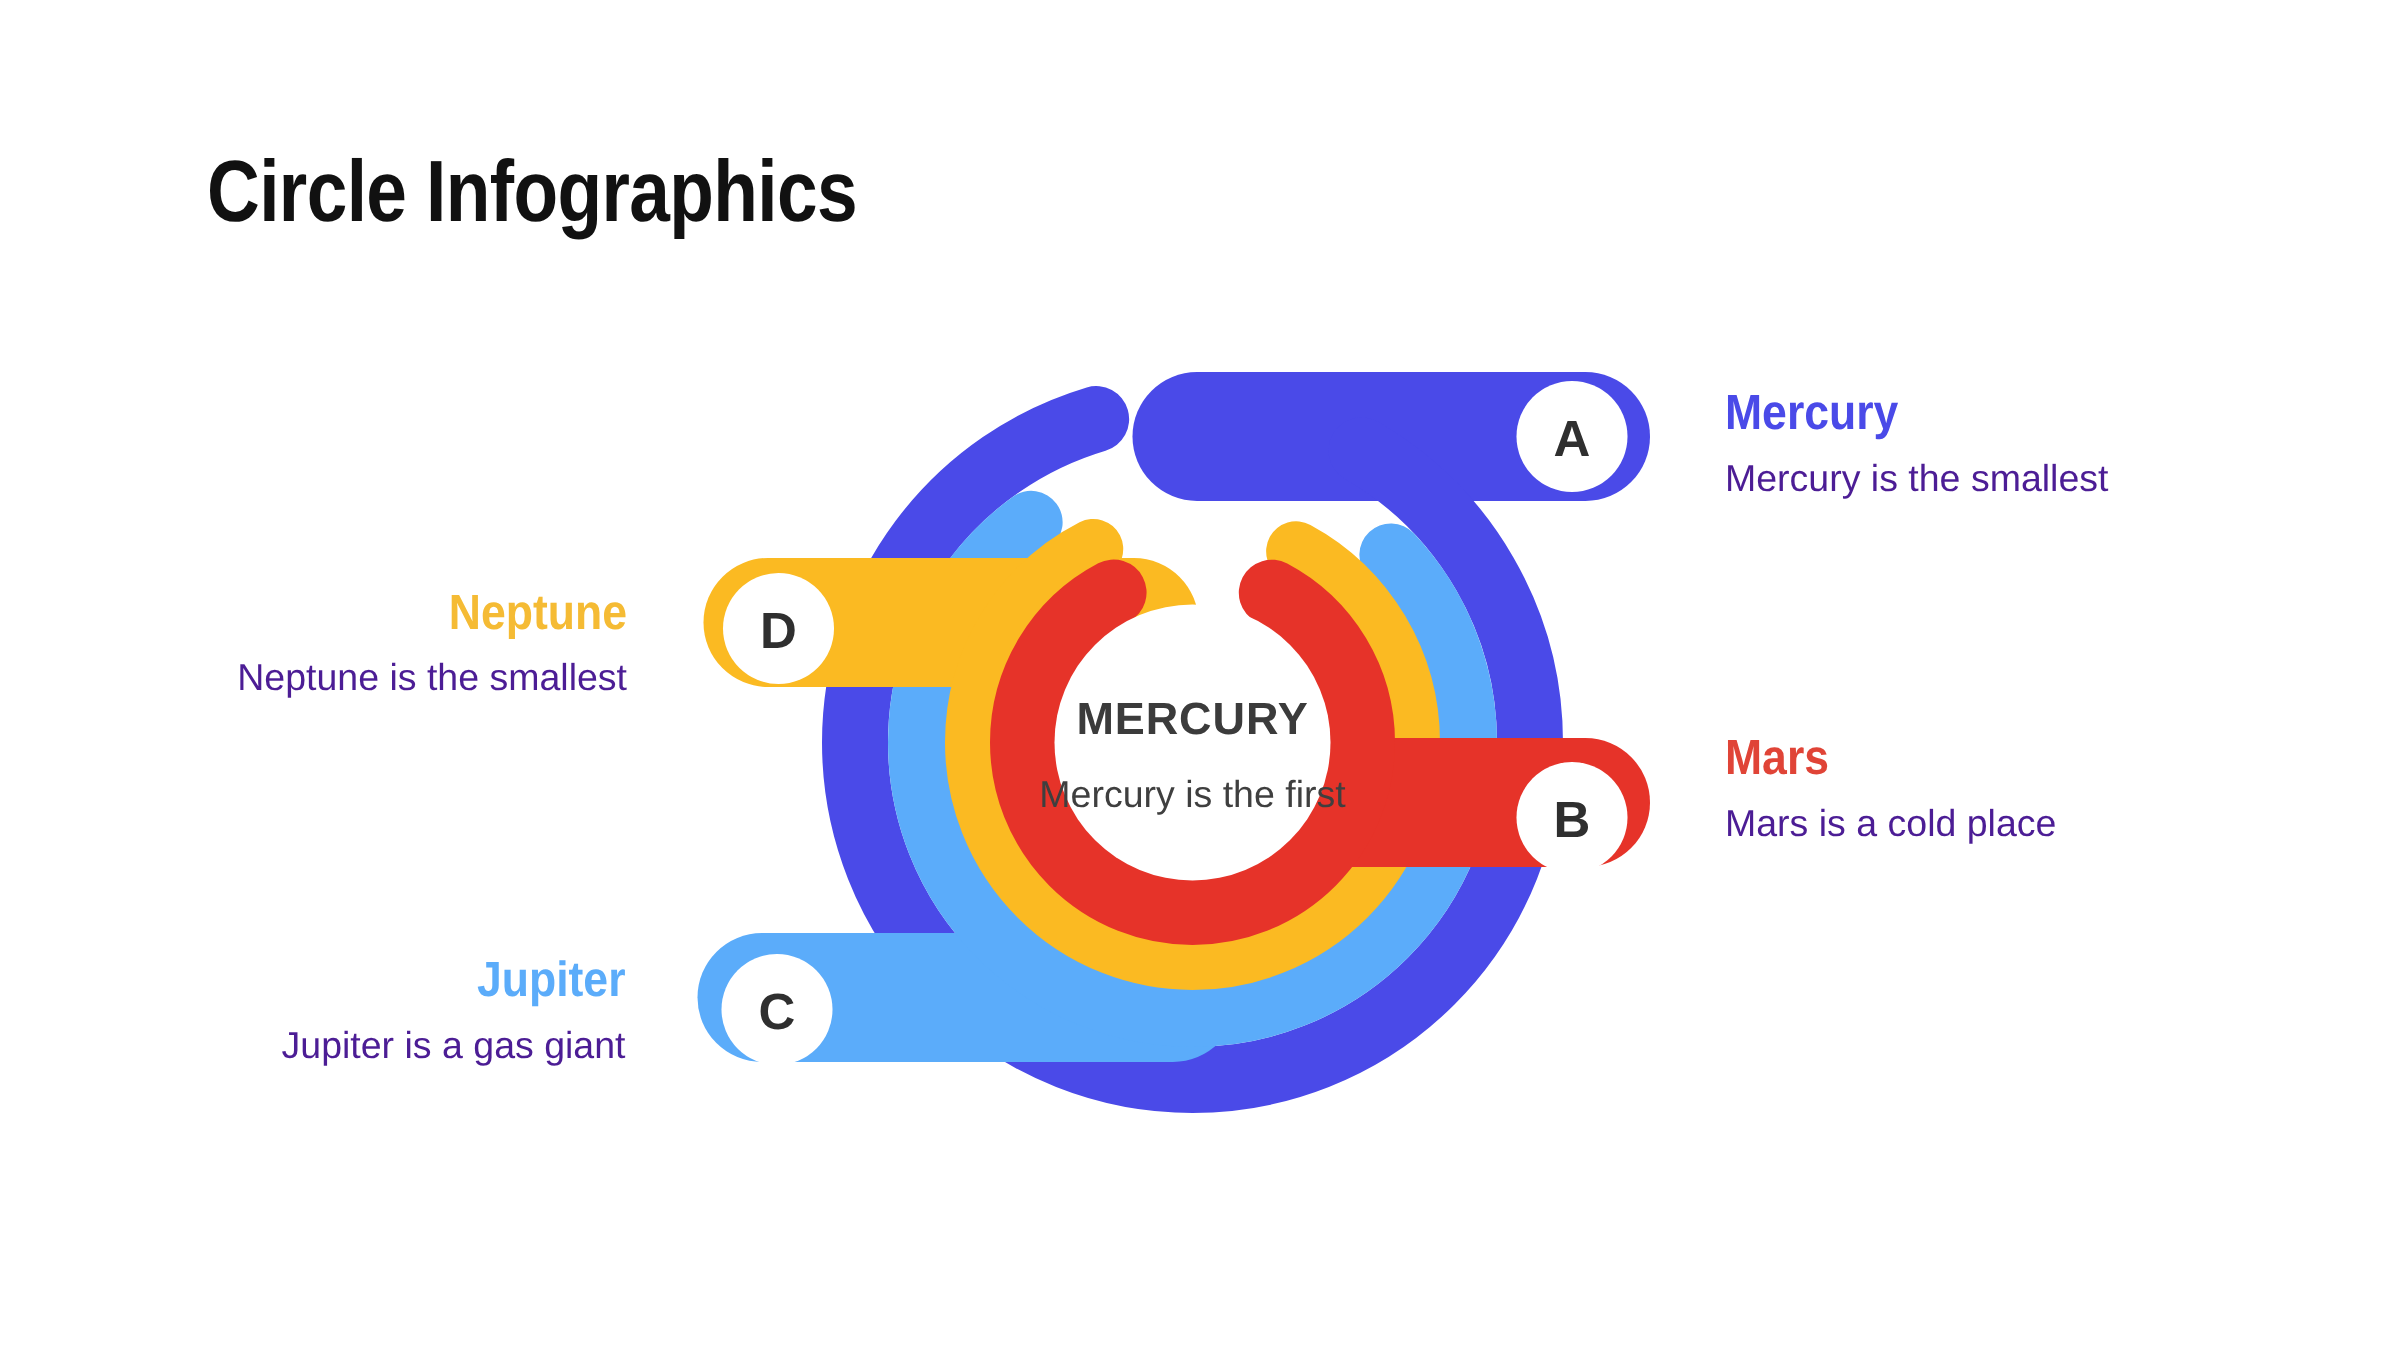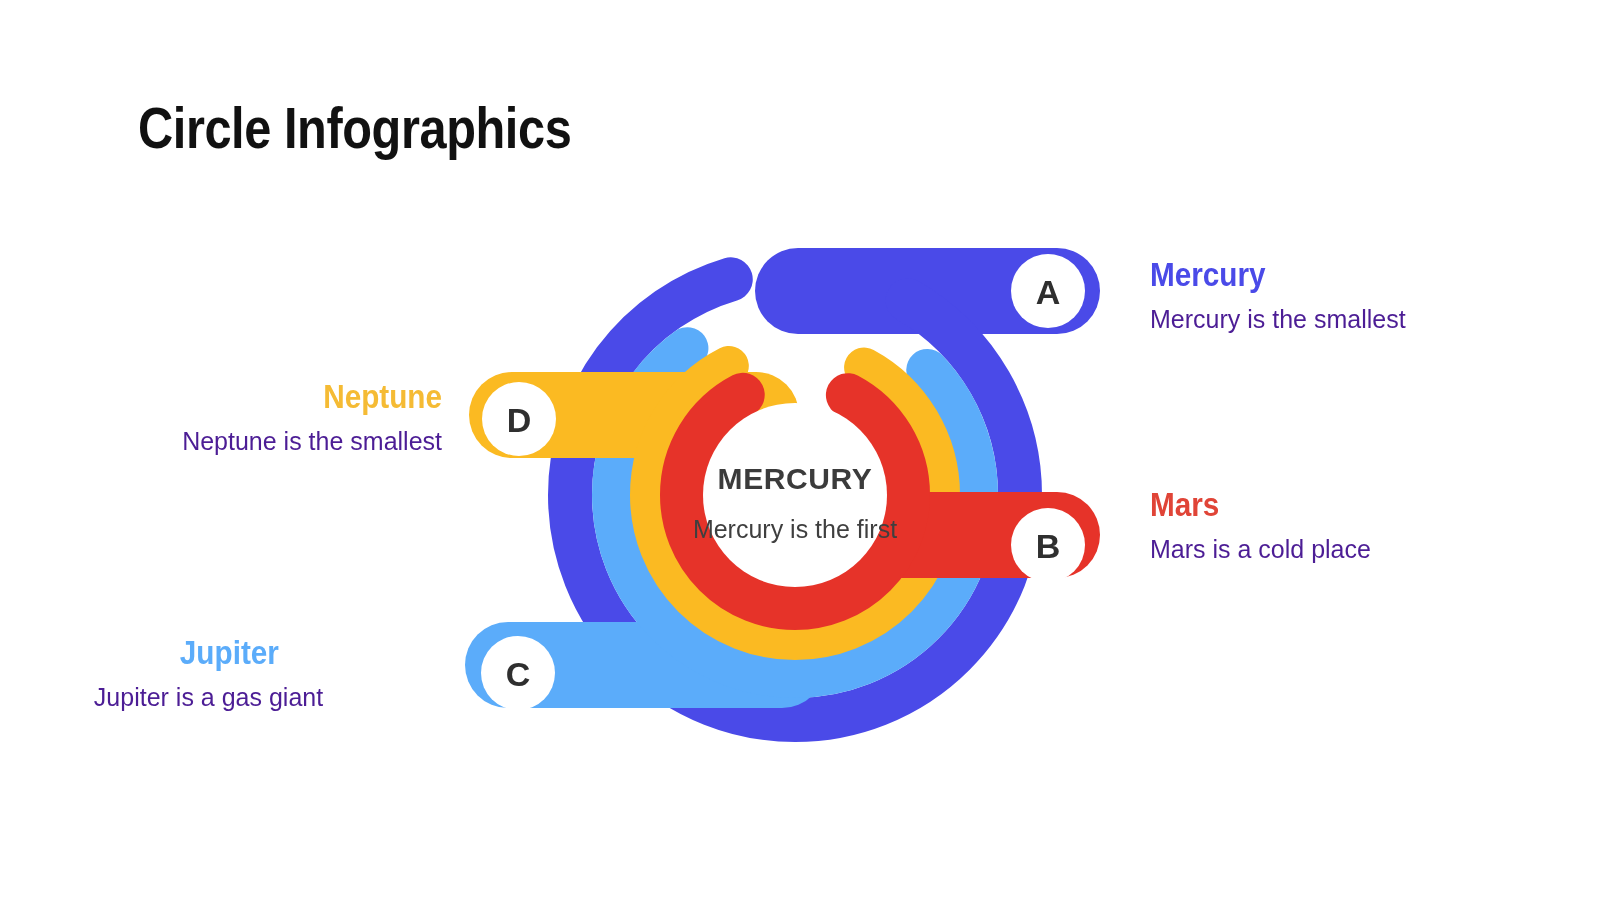--- a/index.html
+++ b/index.html
@@ -95,22 +95,22 @@
   .label-desc {
     font-family: "Liberation Sans", sans-serif;
     font-size: 25px;
     color: #4c1d95;
     line-height: 1.2;
     margin: 0;
   }
 
   #label-mercury { left: 1150px; top: 256px; }
   #label-mars    { left: 1150px; top: 486px; }
-  #label-neptune { left: 0px; top: 378px; width: 418px; padding-left: 24px; }
-  #label-jupiter { left: 0px; top: 634px; width: 417px; text-align: center; }
+  #label-neptune { left: 0px; top: 389px; width: 418px; }
+  #label-jupiter { left: 0px; top: 634px; width: 417px; }
 </style>
 </head>
 <body>
 
 <div id="slide">
 
   <div id="page-title">Circle Infographics</div>
 
   <div id="diagram">
     <svg viewBox="0 0 670 540" xmlns="http://www.w3.org/2000/svg">

